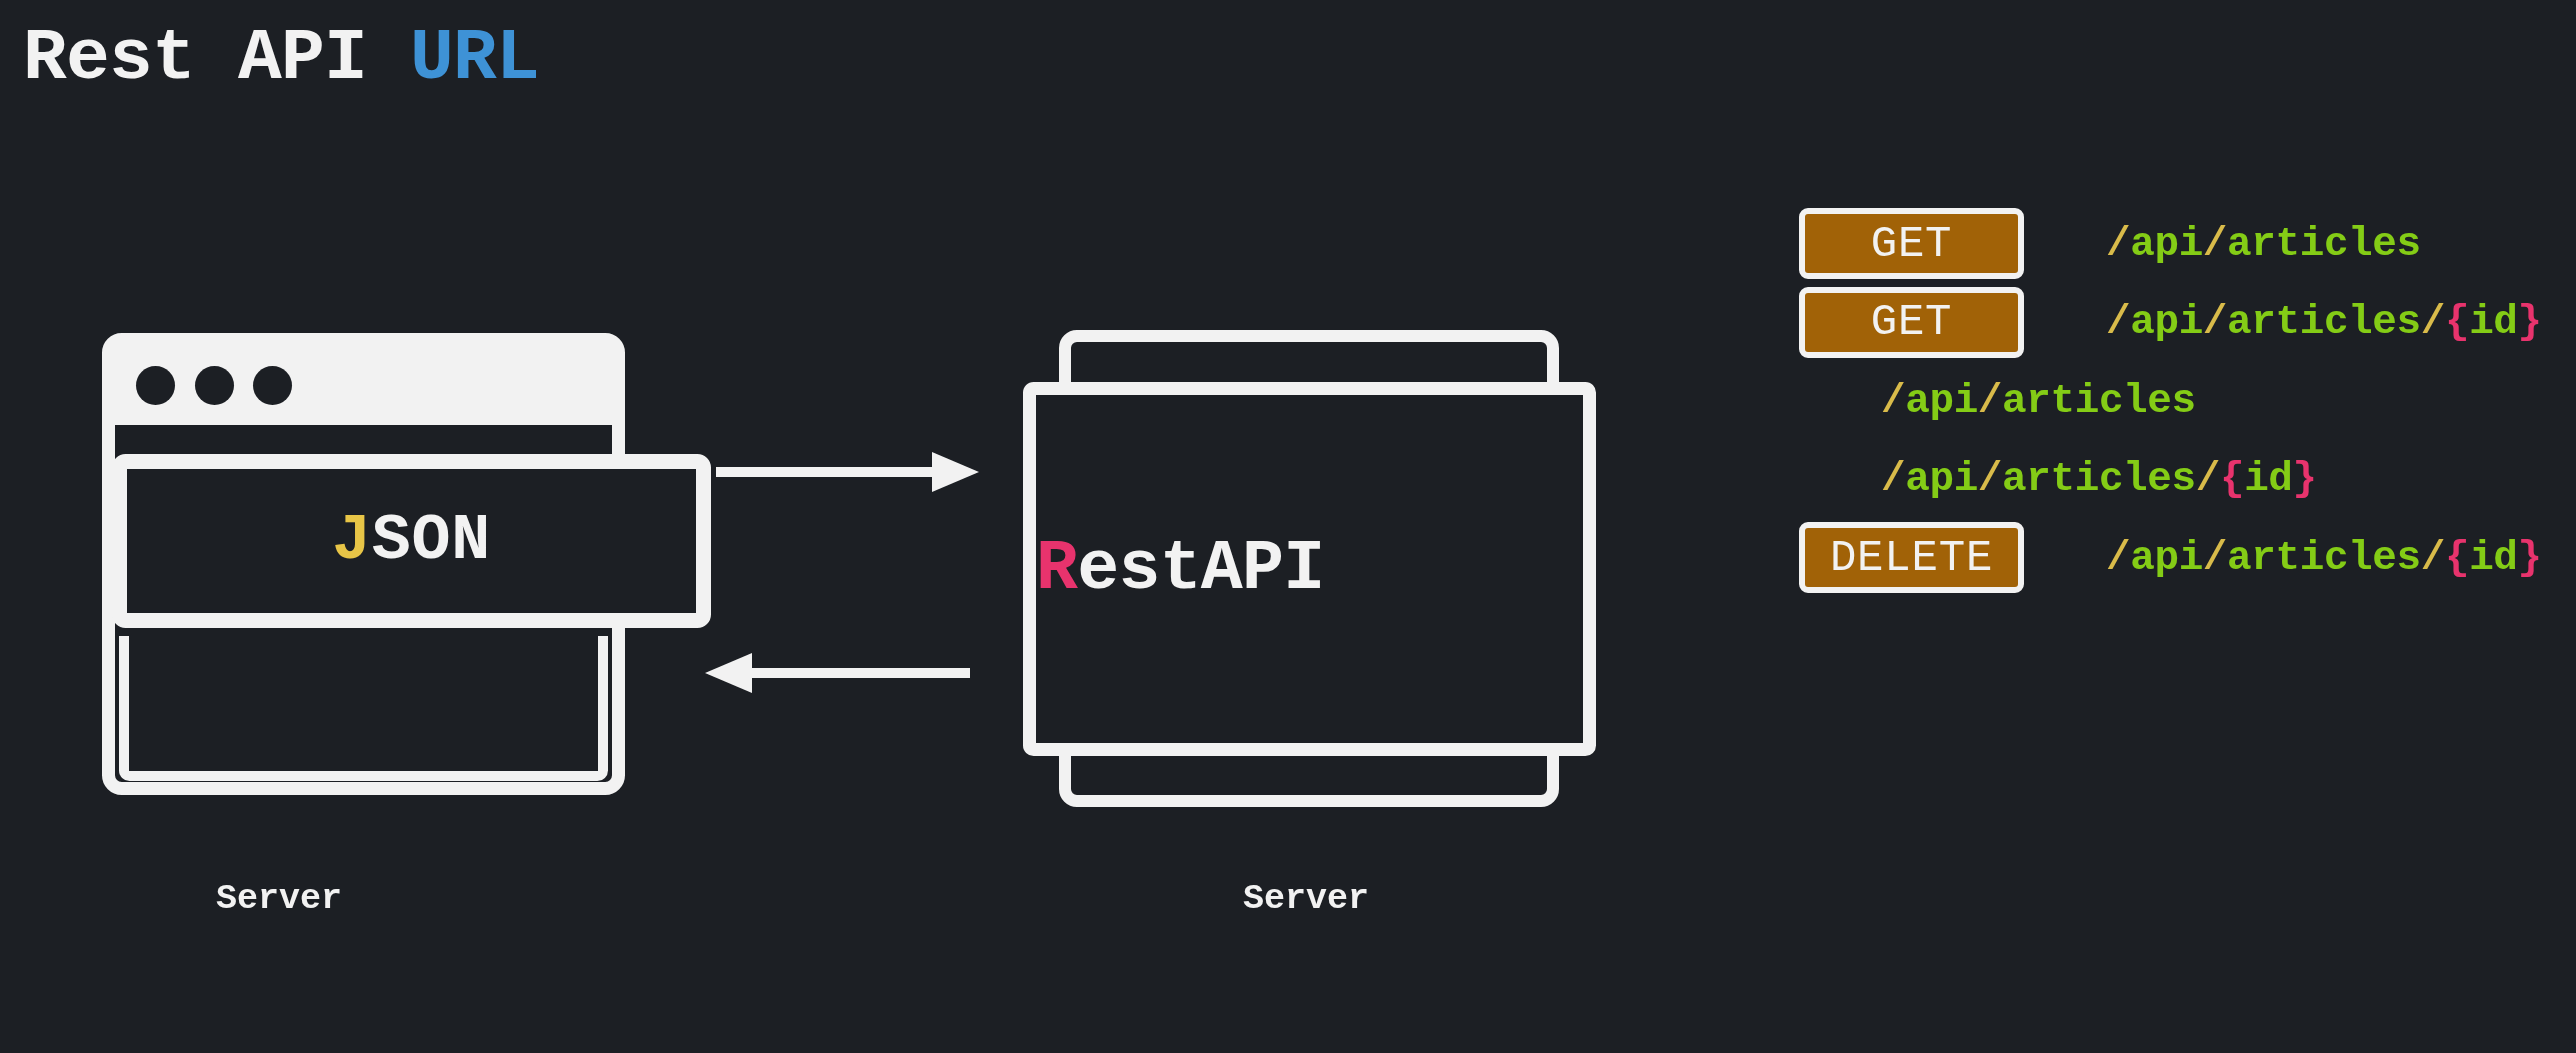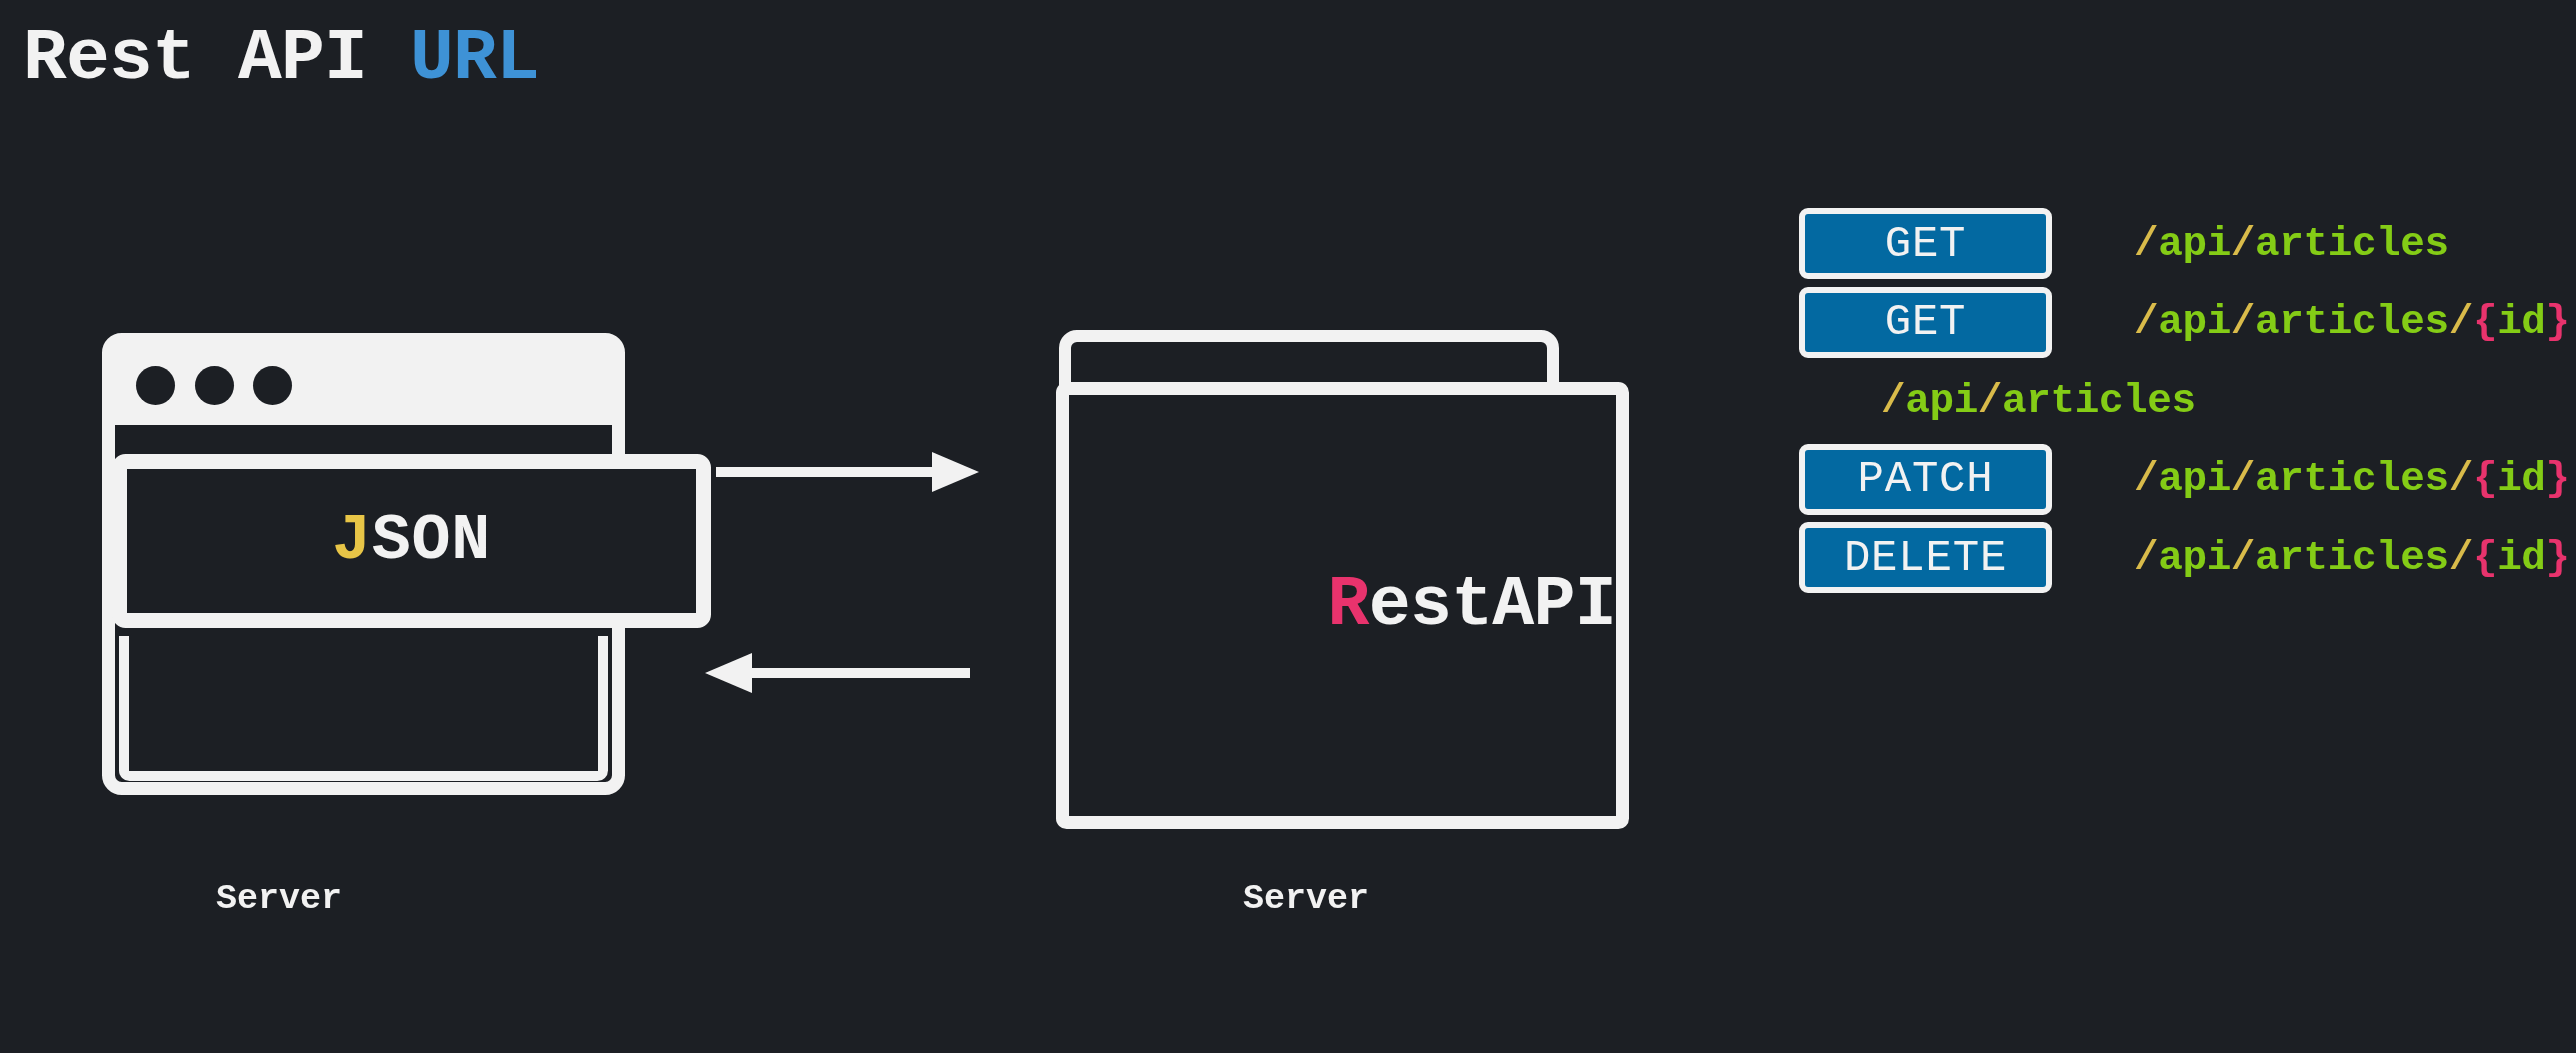--- a/index.html
+++ b/index.html
@@ -177,29 +177,28 @@
     border-radius: 18px;
     box-sizing: border-box;
     background: transparent;
   }
   
   #server-front {
     position: absolute;
     left: 0px;
     top: 52px;
     width: 573px;
-    height: 447px;
+    height: 374px;
     border: 13px solid #f2f2f2;
     border-radius: 10.6px;
     box-sizing: border-box;
     background: #1c1f24;
     display: flex;
     align-items: center;
-    justify-content: flex-end;
-    margin-left: 33px;
+    justify-content: flex-start;
   }
   #server-label-text {
     font-size: 70px;
     font-weight: bold;
     color: #f2f2f2;
     letter-spacing: -0.8px;
     white-space: nowrap;
   }
   #server-label-text .r-accent { color: #e8336d; }
 
@@ -222,26 +221,26 @@
     top: 208px;
     width: 758px;
   }
   .endpoint-row {
     display: flex;
     align-items: center;
     height: 71px;
     margin-bottom: 7.6px;
   }
   .method-chip {
-    width: 253px;
+    width: 225px;
     height: 71px;
     border: 6.8px solid #f2f2f2;
     border-radius: 9px;
     box-sizing: border-box;
-    background: #0369a1;
+    background: #a16207;
     display: flex;
     align-items: center;
     justify-content: center;
     flex: 0 0 auto;
   }
   .method-chip-label {
     font-size: 44px;
     font-weight: 500;
     color: #f2f2f2;
     letter-spacing: 0.8px;
@@ -311,23 +310,20 @@
       <div class="endpoint-row">
         <div class="method-chip">
           <span class="method-chip-label">GET</span>
         </div>
         <div class="endpoint-path"><span class="sl">/</span><span class="seg">api</span><span class="sl">/</span><span class="seg">articles</span><span class="sl">/</span><span class="br">{</span><span class="seg">id</span><span class="br">}</span></div>
       </div>
       <div class="endpoint-row">
         <div class="endpoint-path"><span class="sl">/</span><span class="seg">api</span><span class="sl">/</span><span class="seg">articles</span></div>
       </div>
       <div class="endpoint-row">
-        <div class="method-chip">
-          <span class="method-chip-label">PATCH</span>
-        </div>
         <div class="endpoint-path"><span class="sl">/</span><span class="seg">api</span><span class="sl">/</span><span class="seg">articles</span><span class="sl">/</span><span class="br">{</span><span class="seg">id</span><span class="br">}</span></div>
       </div>
       <div class="endpoint-row">
         <div class="method-chip">
           <span class="method-chip-label">DELETE</span>
         </div>
         <div class="endpoint-path"><span class="sl">/</span><span class="seg">api</span><span class="sl">/</span><span class="seg">articles</span><span class="sl">/</span><span class="br">{</span><span class="seg">id</span><span class="br">}</span></div>
       </div>
     </div>
 

